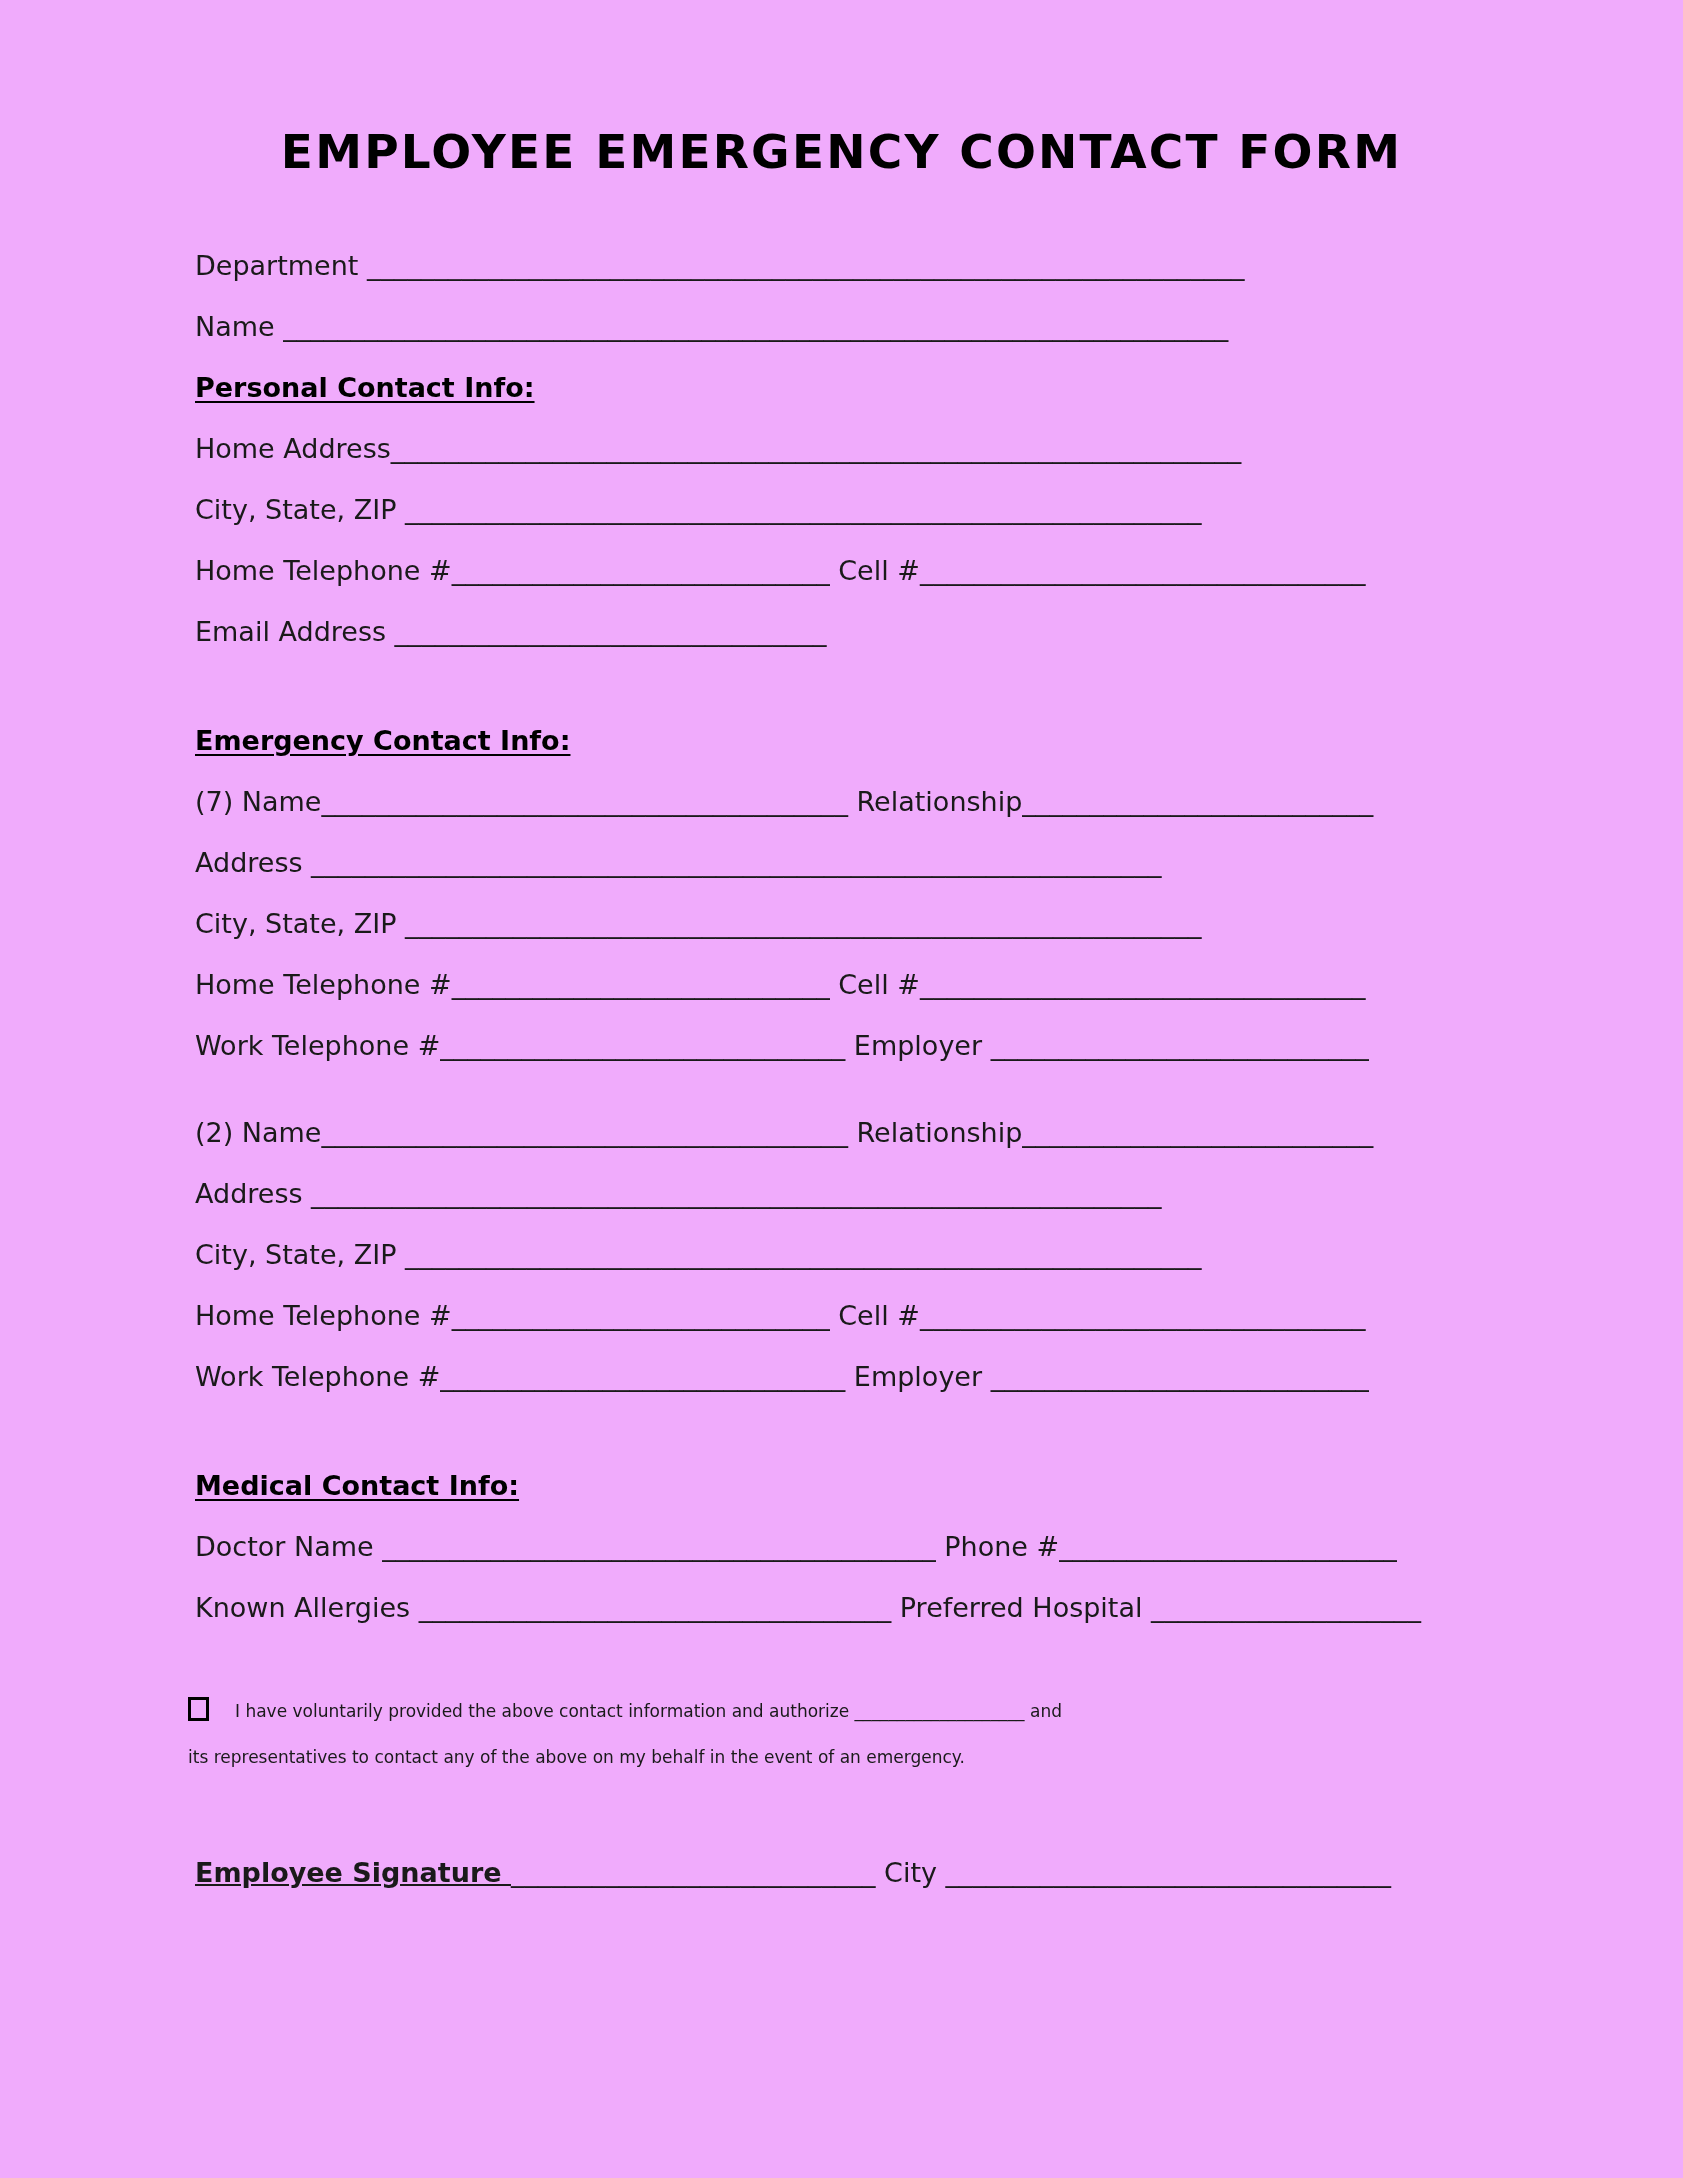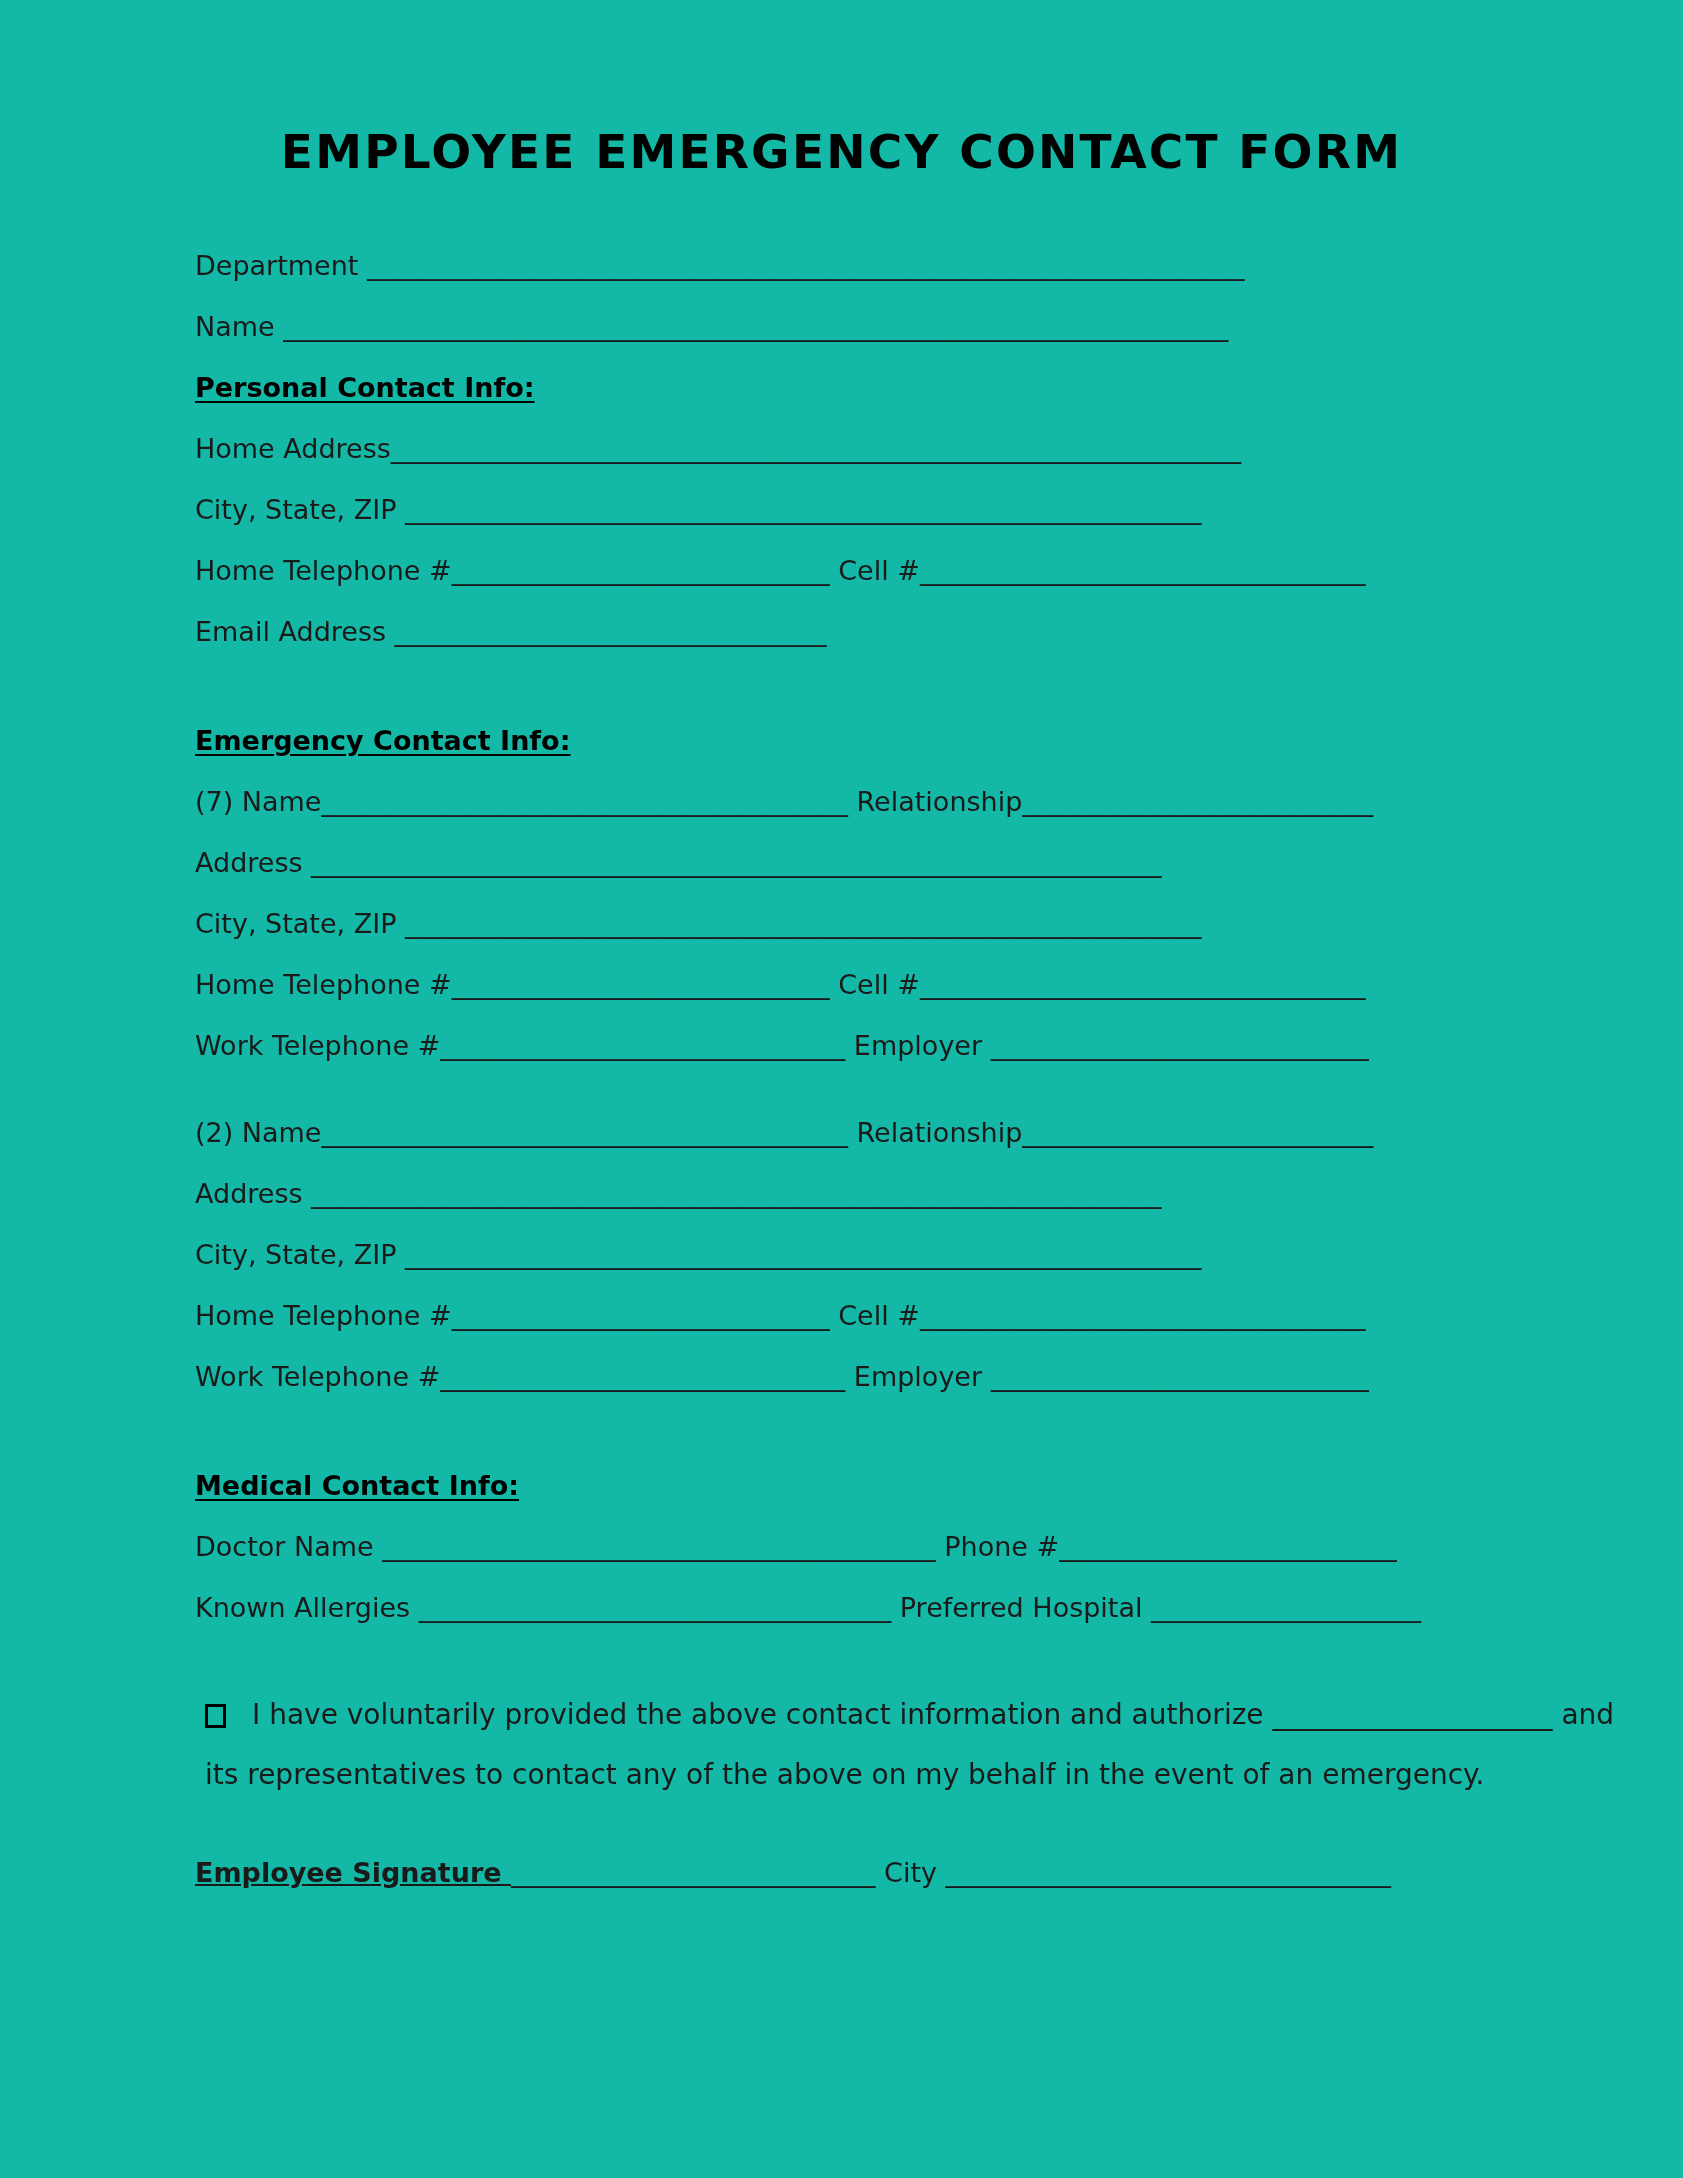--- a/index.html
+++ b/index.html
@@ -14,21 +14,21 @@
     color: #000000;
     position: relative;
     overflow: hidden;
   }
 
   .page {
     position: absolute;
     top: 0; left: 0;
     width: 1683px;
     height: 2178px;
-    background: #14b8a6;
+    background: #f0abfc;
   }
 
   
   .form-title {
     position: absolute;
     top: 127px;
     left: 0;
     width: 1683px;
     text-align: center;
     font-size: 47px;
@@ -75,24 +75,24 @@
     white-space: nowrap;
     display: block;
   }
 
   .spacer-sm { height: 26px; display: block; }
   .spacer-md { height: 48px; display: block; }
 
   
   .consent {
     position: absolute;
-    left: 205px;
+    left: 188px;
     top: 1697px;
     width: 1287px;
-    font-size: 28px;
+    font-size: 17px;
     line-height: 1.30;
     color: #1a1a1a;
   }
   .consent-line1 {
     display: block;
     white-space: nowrap;
   }
   .checkbox {
     display: inline-block;
     width: 21px;

